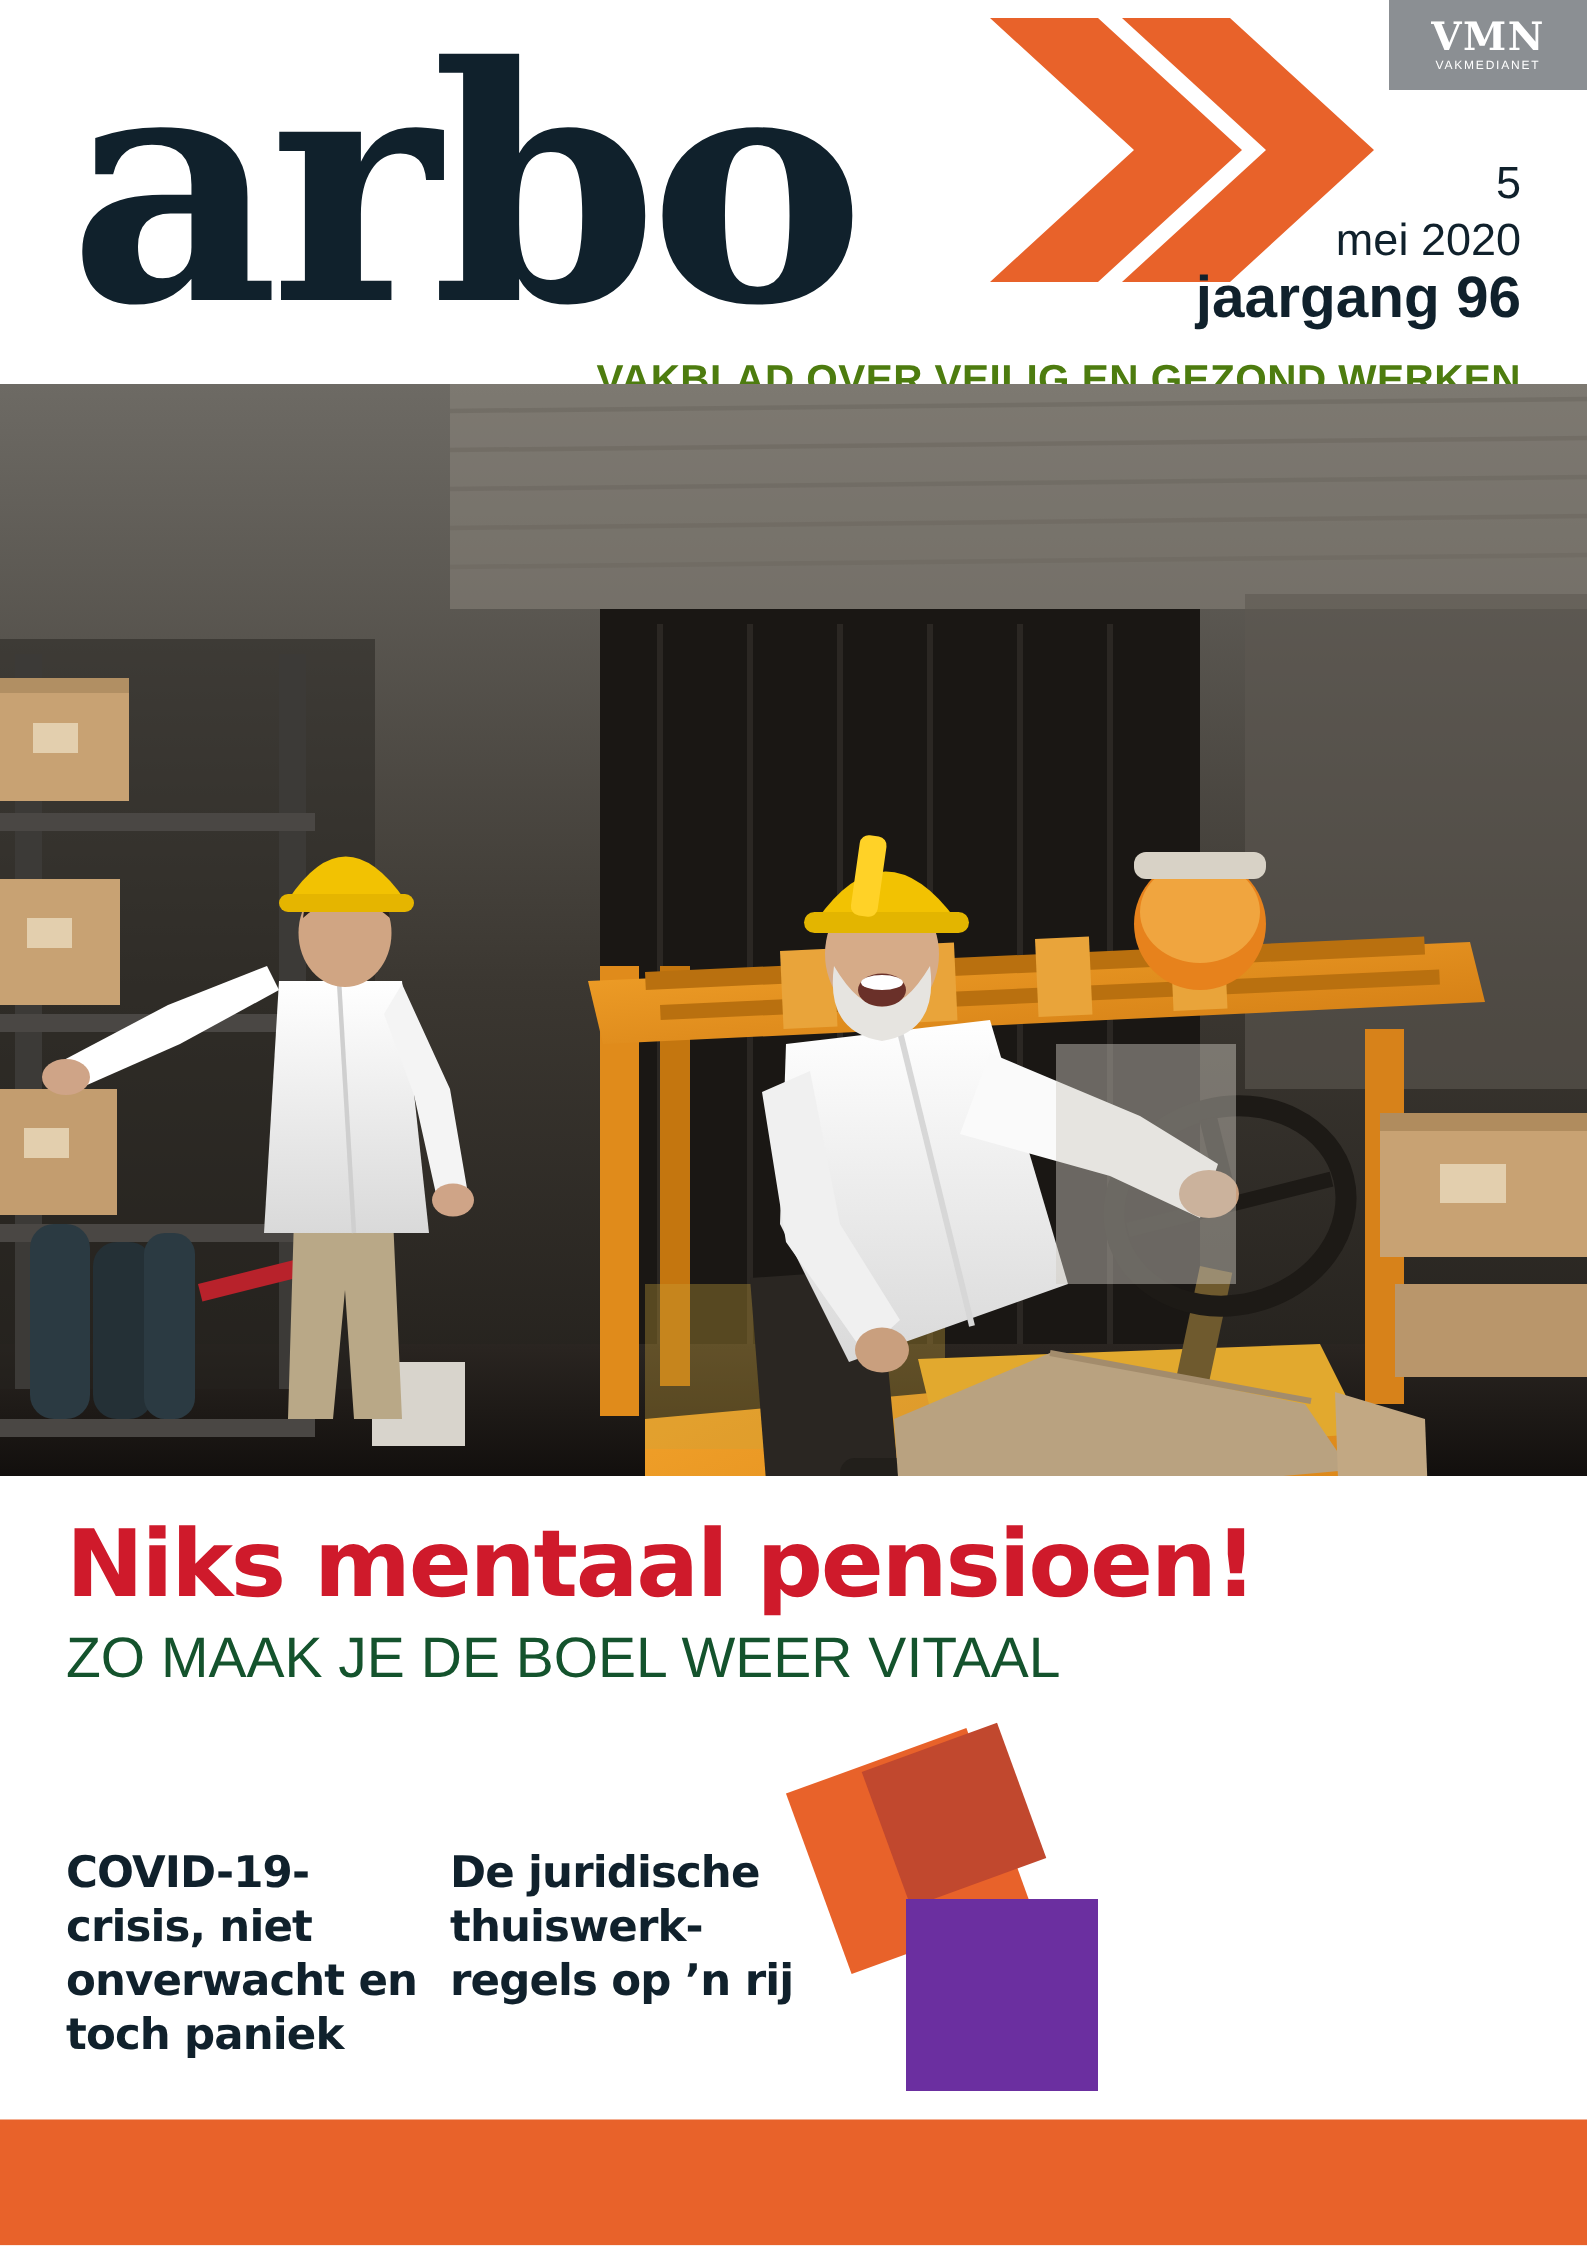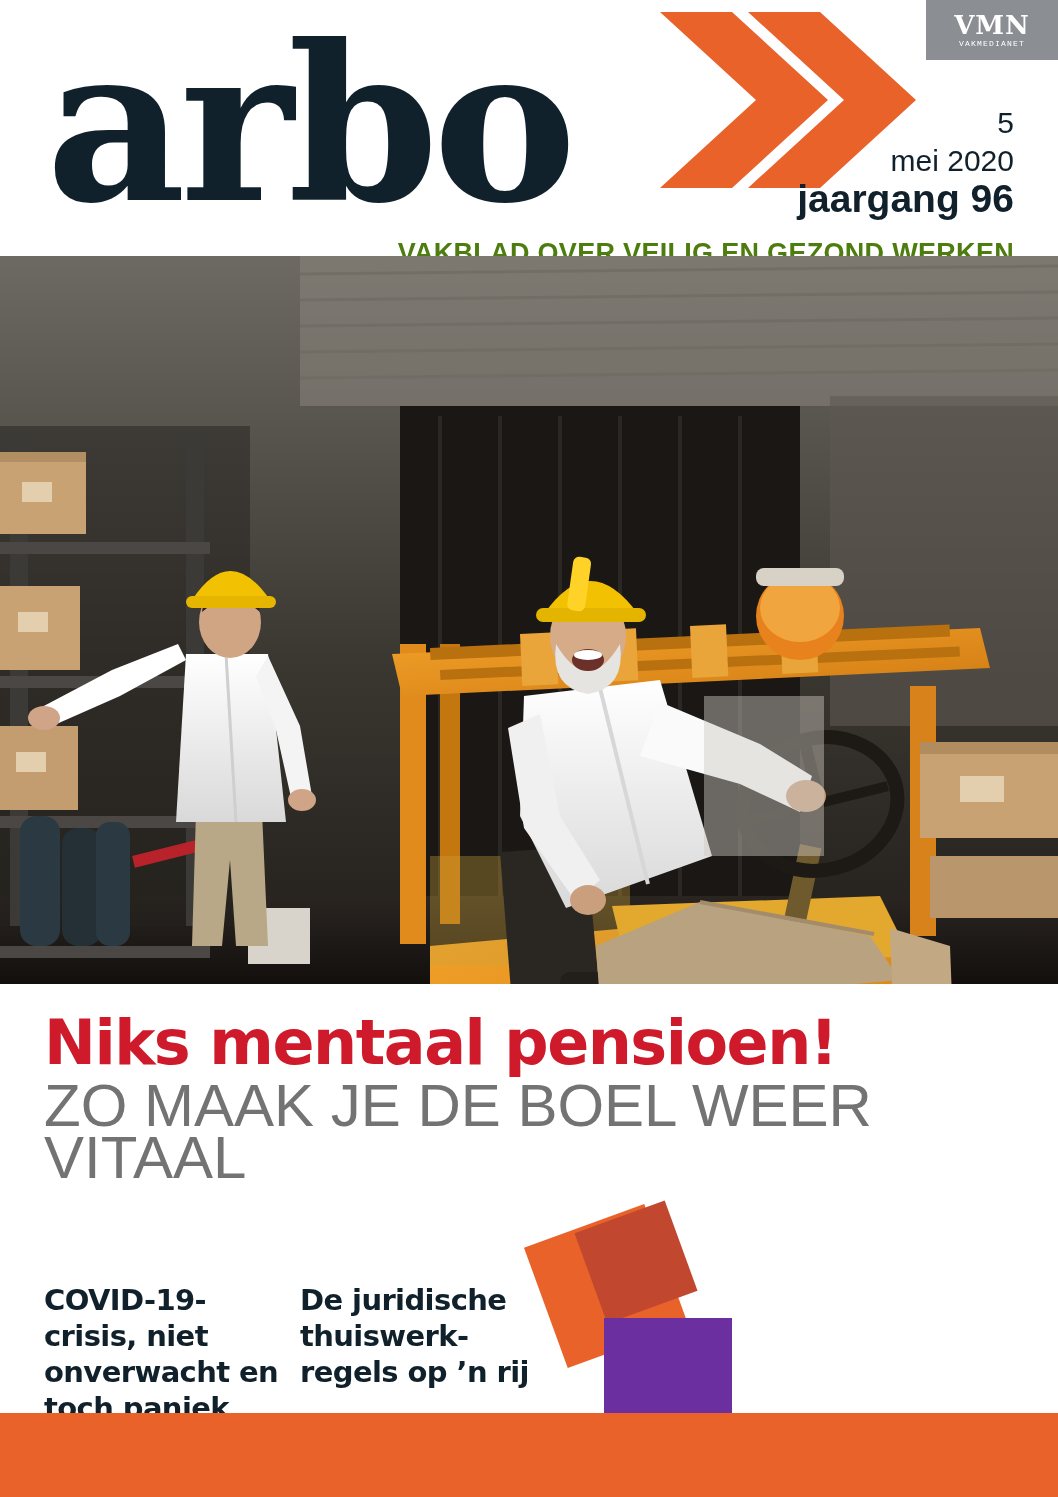--- a/index.html
+++ b/index.html
@@ -82,21 +82,20 @@
   .vmn-badge .vmn-main {
     font-family: "DejaVu Serif", serif;
     font-weight: 700;
     font-size: 26px;
     line-height: 24px;
   }
   .vmn-badge .vmn-sub {
     font-size: 8px;
     letter-spacing: 1.2px;
     margin-top: 2px;
-    font-family: Liberation Mono, monospace;
   }
 
   .tagline {
     position: absolute;
     right: 44px;
     top: 238px;
     color: #4d7c0f;
     font-size: 27px;
     font-weight: 700;
     letter-spacing: 0.3px;
@@ -121,24 +120,24 @@
   .headline-main {
     color: #cf1a2b;
     font-family: "DejaVu Sans", sans-serif;
     font-weight: 700;
     font-size: 62px;
     line-height: 66px;
     letter-spacing: -1.5px;
     margin: 0;
   }
   .headline-sub {
-    color: #737373;
+    color: #14532d;
     font-family: "Liberation Sans", sans-serif;
     font-weight: 400;
-    font-size: 60px;
+    font-size: 38px;
     line-height: 52px;
     letter-spacing: 0px;
     margin: 4px 0 0 0;
   }
 
   
   .teasers {
     position: relative;
     margin-top: 30px;
     padding: 0 44px;

